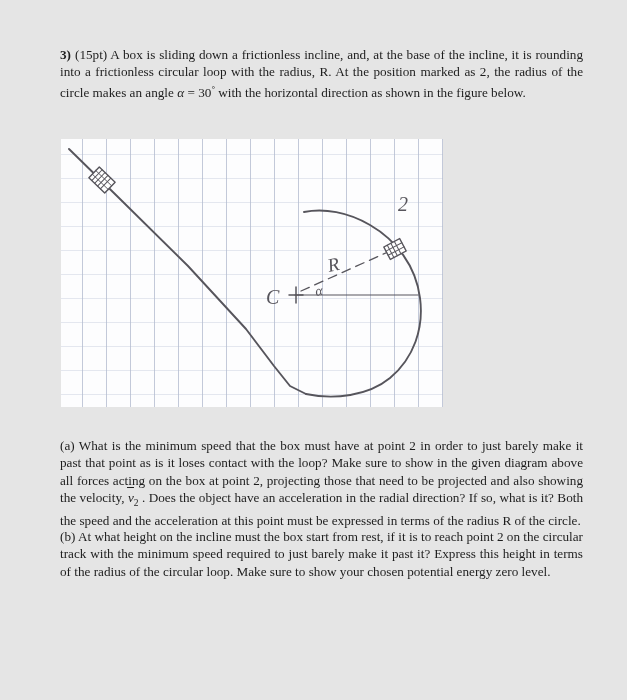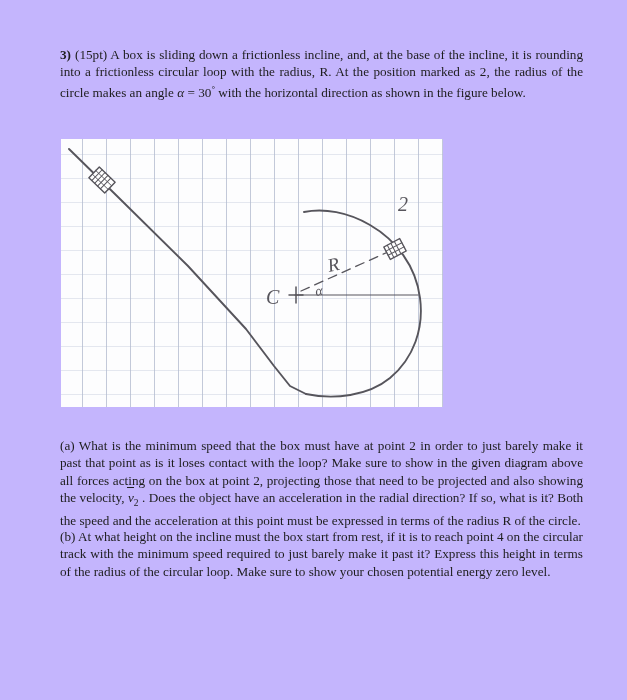--- a/index.html
+++ b/index.html
@@ -13,21 +13,21 @@
     position: relative;
     font-family: "Liberation Serif", "DejaVu Serif", serif;
     color: #1b1b1b;
     overflow: hidden;
   }
   #page {
     position: absolute;
     left: 0; top: 0;
     width: 627px;
     height: 700px;
-    background: #c4b5fd;
+    background: #e5e5e5;
   }
   .para {
     position: absolute;
     font-size: 13.2px;
     line-height: 17.4px;
     text-align: justify;
     color: #1d1d1d;
     -webkit-font-smoothing: antialiased;
   }
   .para.intro  { left: 60px; top: 46px;  width: 523px; }
@@ -122,15 +122,15 @@
         <text x="208" y="174" font-size="20">C</text>
         <text x="271" y="142" font-size="19" transform="rotate(-12 271 142)">R</text>
         <text x="258" y="166" font-size="14" transform="rotate(-10 258 166)">α</text>
         <text x="340" y="81" font-size="20">2</text>
       </g>
     </svg>
   </div>
 
   <div class="para pa"><span>(a)</span><span> What is the minimum speed that the box must have at point 2 in order to just barely make it past that point as is it loses contact with the loop? Make sure to show in the given diagram above all forces acting on the box at point 2, projecting those that need to be projected and also showing the velocity, </span><span class="vvec"><span class="bar"></span><span>v</span></span><span class="sub">2</span><span> . Does the object have an acceleration in the radial direction? If so, what is it? Both the speed and the acceleration at this point must be expressed in terms of the radius R of the circle.</span></div>
 
-  <div class="para pb"><span>(b)</span><span> At what height on the incline must the box start from rest, if it is to reach point 4 on the circular track with the minimum speed required to just barely make it past it? Express this height in terms of the radius of the circular loop. Make sure to show your chosen potential energy zero level.</span></div>
+  <div class="para pb"><span>(b)</span><span> At what height on the incline must the box start from rest, if it is to reach point 2 on the circular track with the minimum speed required to just barely make it past it? Express this height in terms of the radius of the circular loop. Make sure to show your chosen potential energy zero level.</span></div>
 
 </div>
 
 </body></html>

